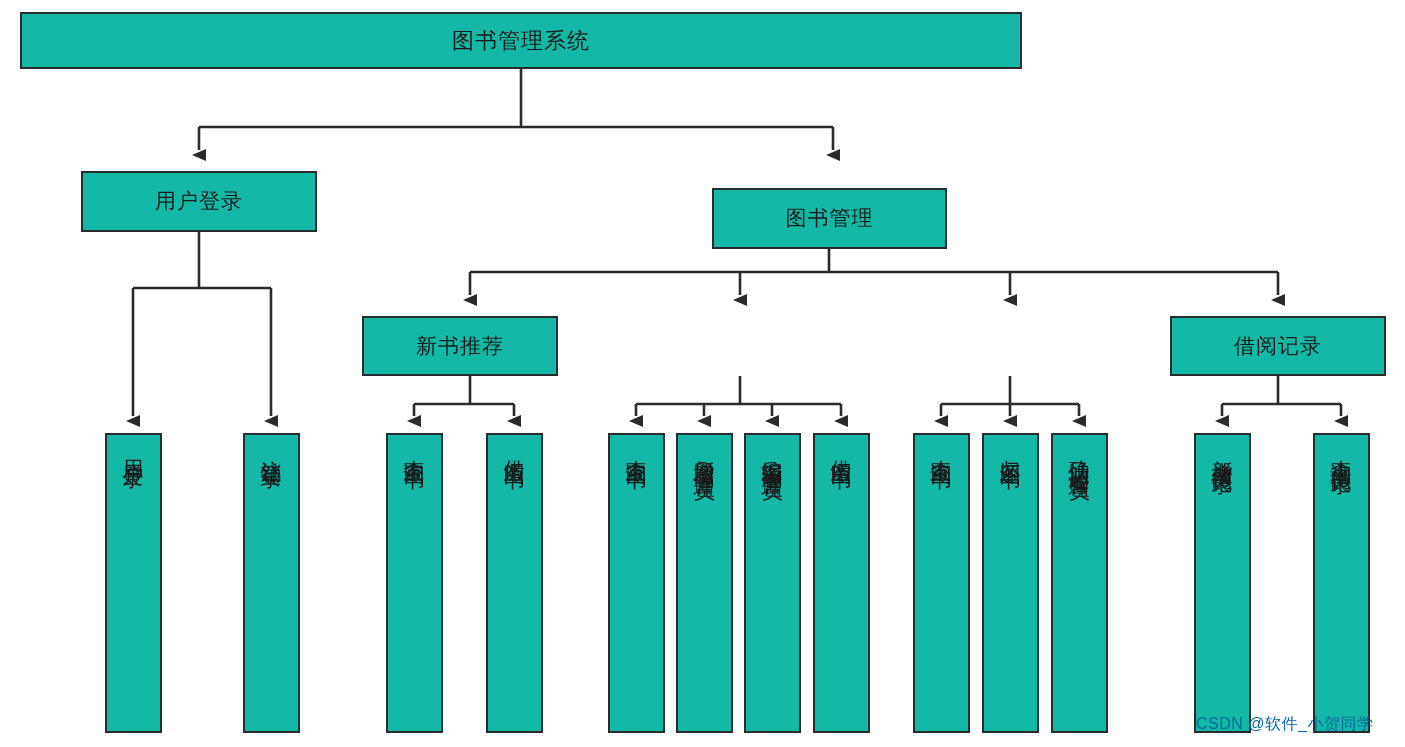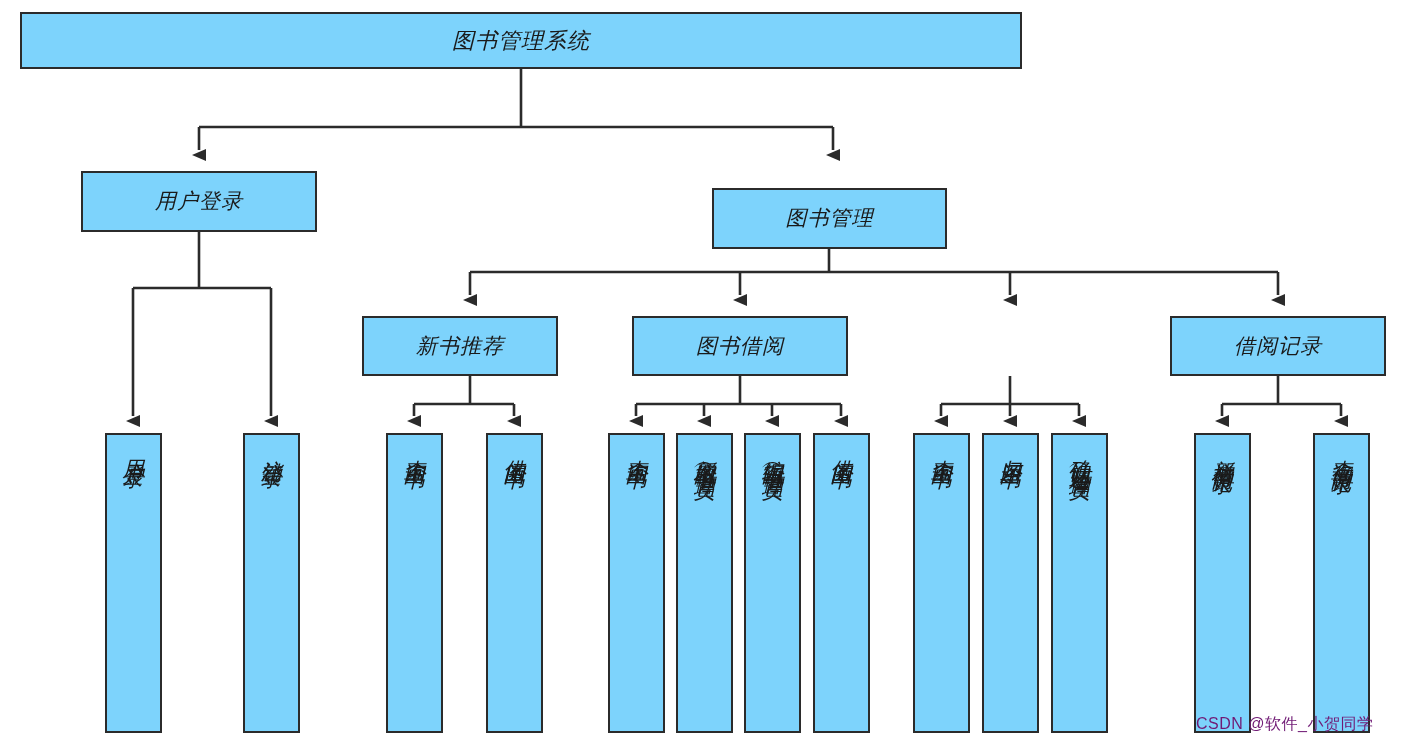--- a/index.html
+++ b/index.html
@@ -1,37 +1,37 @@
 <!DOCTYPE html>
 <html><head>
 <meta charset="utf-8">
 <style>
   html,body{margin:0;padding:0;background:#ffffff;}
   body{width:1405px;height:747px;overflow:hidden;
        font-family:"Liberation Sans","DejaVu Sans",sans-serif;}
   #stage{position:relative;width:1405px;height:747px;background:#ffffff;}
   svg#wires{position:absolute;left:0;top:0;width:1405px;height:747px;}
 
-  .node{position:absolute;box-sizing:border-box;background:#7dd3fc;
+  .node{position:absolute;box-sizing:border-box;background:#14b8a6;
         border:2.5px solid #2b2b2b;display:flex;align-items:center;
-        justify-content:center;color:#1a1a1a;font-style:italic;}
+        justify-content:center;color:#1a1a1a;}
   .node .lbl{display:block;text-align:center;line-height:1.18;}
 
   
   .h-node .lbl{font-size:21px;letter-spacing:1px;white-space:nowrap;}
   #n-root .lbl{font-size:22px;}
 
   
   .v-node{align-items:flex-start;justify-content:center;padding-top:8px;}
   .v-node .lbl{writing-mode:vertical-rl;text-orientation:upright;
                font-size:21px;letter-spacing:3px;line-height:1.0;
                white-space:nowrap;}
 
   #watermark{position:absolute;left:1196px;top:714px;font-size:16px;
-             color:#701a75;white-space:nowrap;letter-spacing:0.5px;}
+             color:#0369a1;white-space:nowrap;letter-spacing:0.5px;}
 </style>
 </head>
 <body>
 
 <div id="stage">
 
   <svg id="wires" viewBox="0 0 1405 747" xmlns="http://www.w3.org/2000/svg">
     <defs>
       <marker id="arrow" markerWidth="12" markerHeight="14" refX="1" refY="7" orient="auto" markerUnits="userSpaceOnUse">
         <path d="M0,0 L12,0 L6,14 Z" fill="#2b2b2b"></path>
@@ -88,23 +88,20 @@
   <div class="node h-node" style="left:81px;top:171px;width:236px;height:61px;">
     <span class="lbl">用户登录</span>
   </div>
   <div class="node h-node" style="left:712px;top:171px;width:235px;height:61px;margin-top:17px;">
     <span class="lbl">图书管理</span>
   </div>
 
   <div class="node h-node" style="left:362px;top:316px;width:196px;height:60px;">
     <span class="lbl">新书推荐</span>
   </div>
-  <div class="node h-node" style="left:632px;top:316px;width:216px;height:60px;">
-    <span class="lbl">图书借阅</span>
-  </div>
   <div class="node h-node" style="left:1170px;top:316px;width:216px;height:60px;">
     <span class="lbl">借阅记录</span>
   </div>
 
   <div class="node v-node" style="left:105px;top:433px;width:57px;height:300px;">
     <span class="lbl">用户登录</span>
   </div>
   <div class="node v-node" style="left:243px;top:433px;width:57px;height:300px;">
     <span class="lbl">注销登录</span>
   </div>

